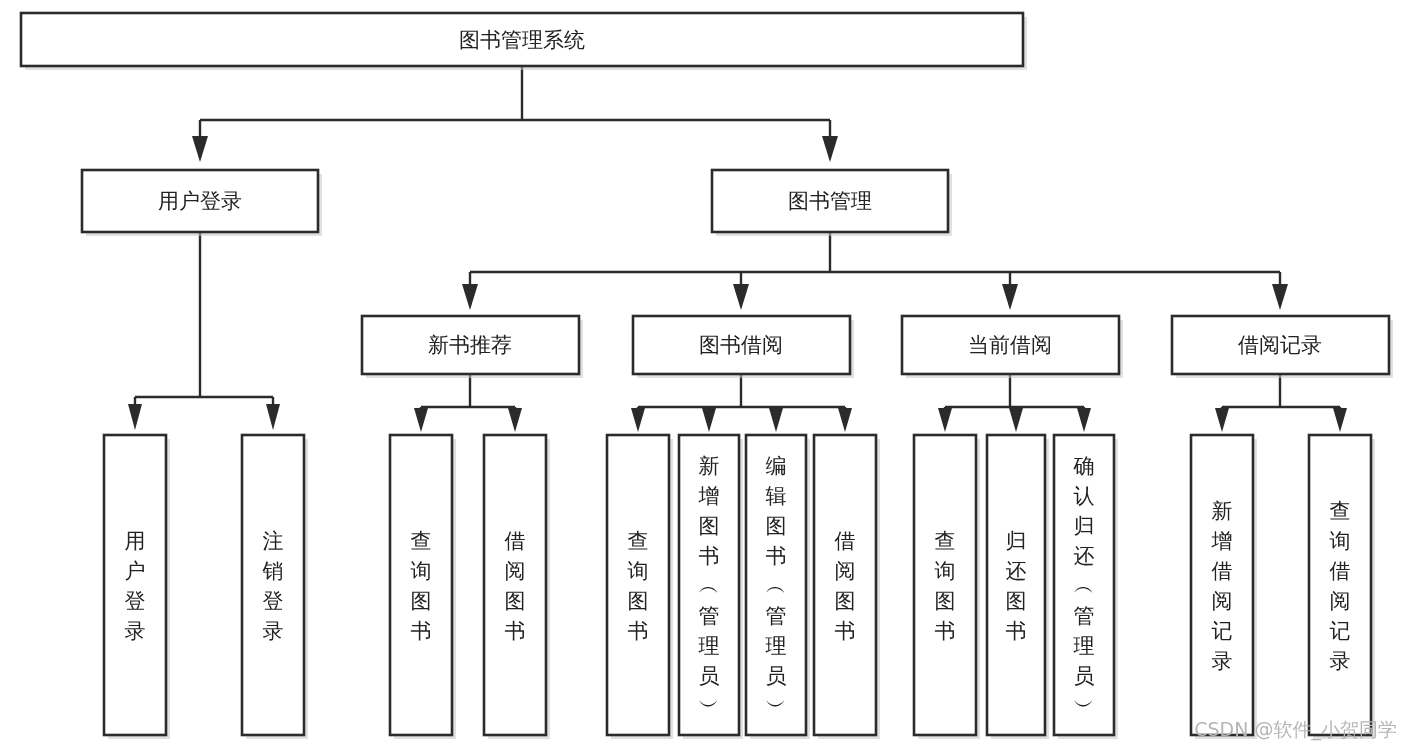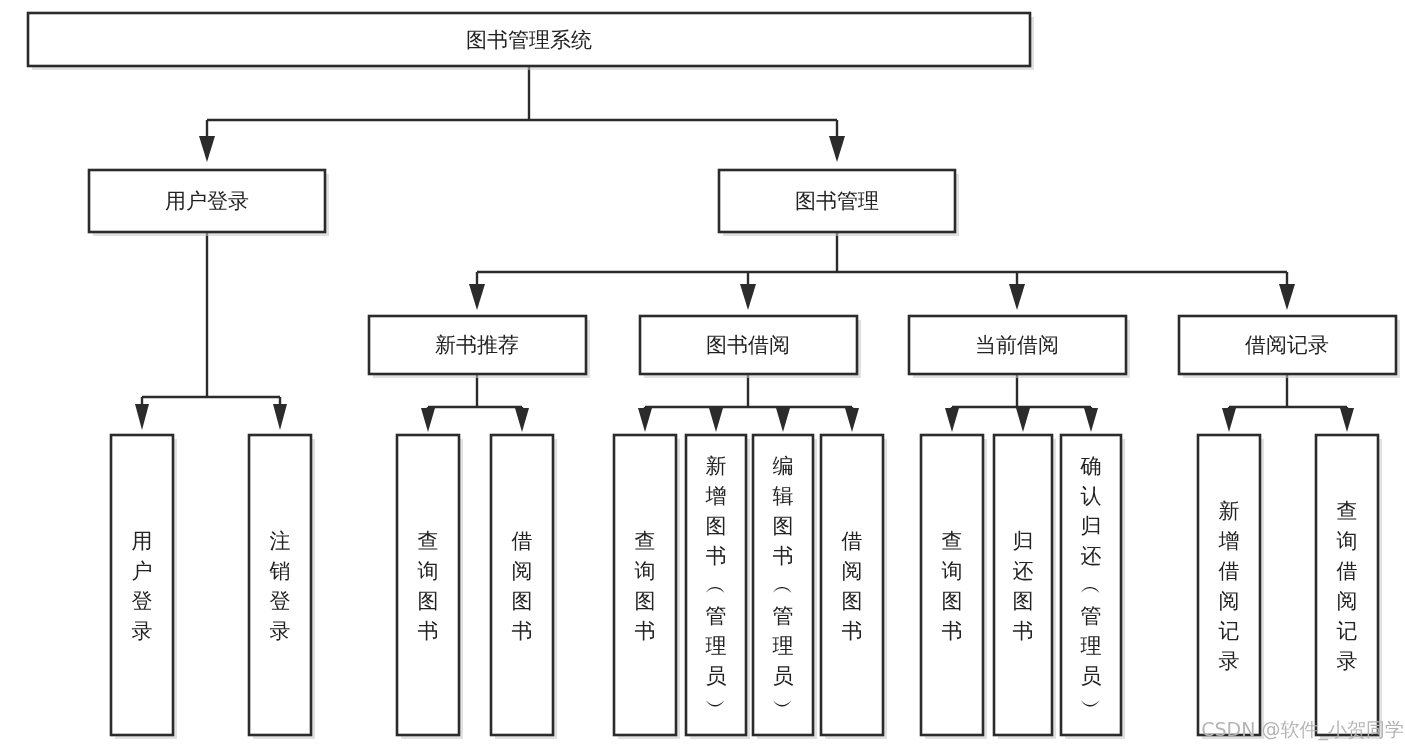--- a/index.html
+++ b/index.html
@@ -9,21 +9,21 @@
   }
   body {
     width: 1405px;
     height: 747px;
     position: relative;
     overflow: hidden;
     font-family: "DejaVu Sans", "Liberation Sans", sans-serif;
   }
   #diagram-root {
     position: absolute;
-    left: 8px;
+    left: 1px;
     top: 0;
     width: 1207px;
     height: 747px;
   }
   svg.diagram {
     display: block;
     width: 1405px;
     height: 747px;
   }
   .node-rect {

